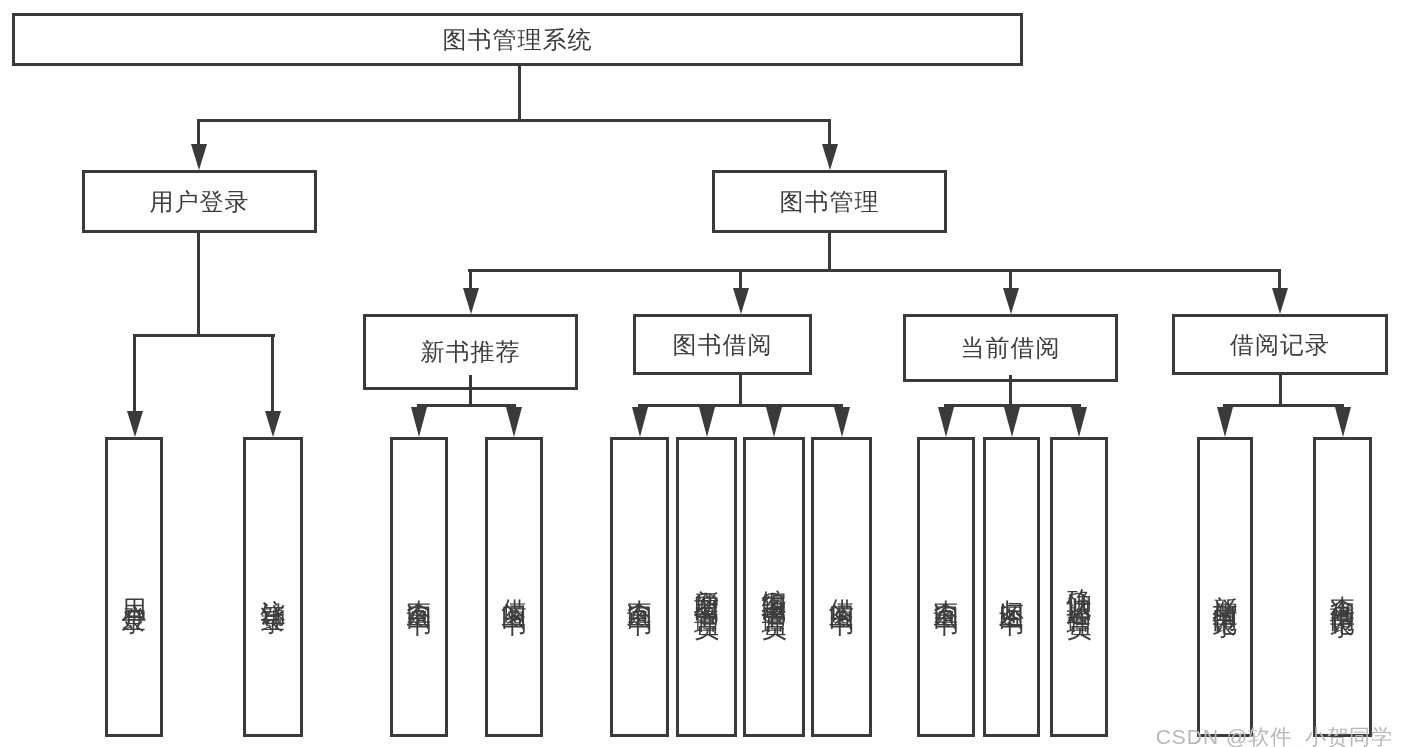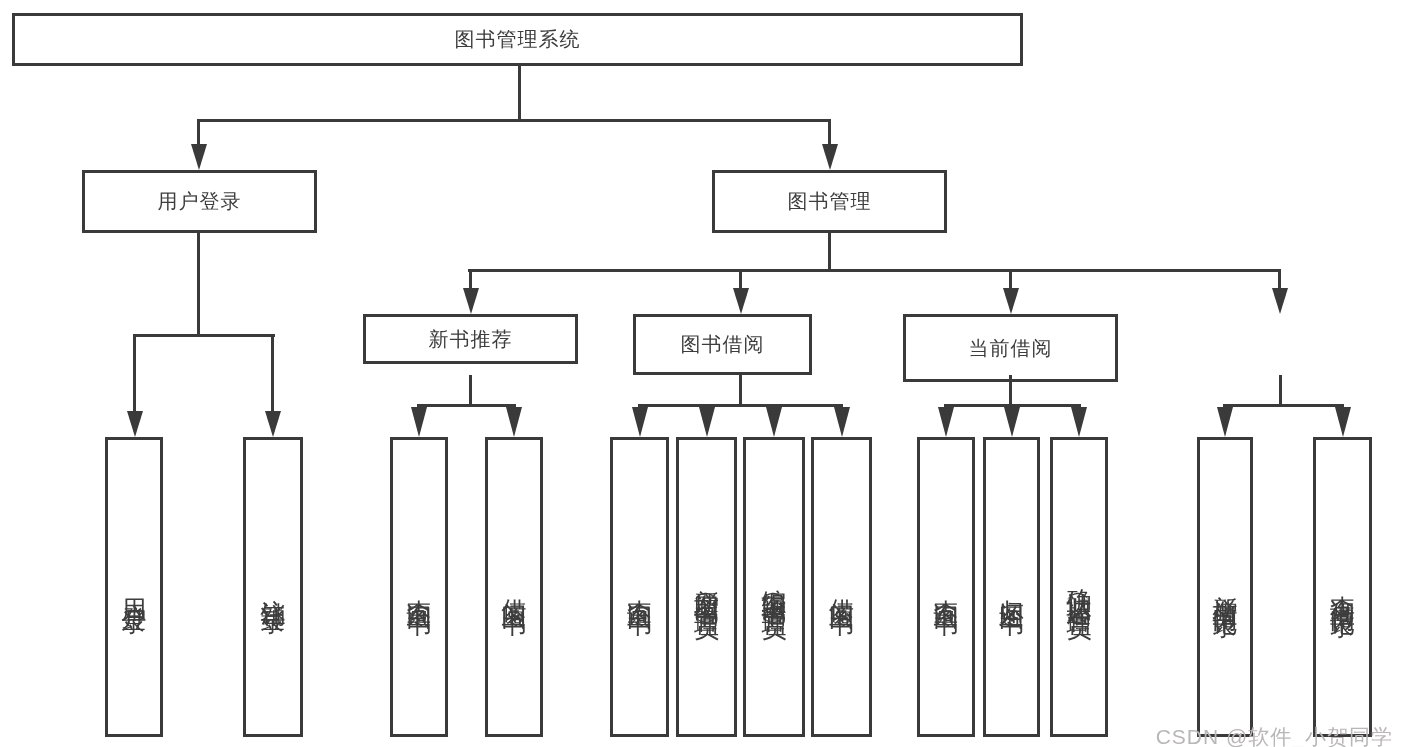--- a/index.html
+++ b/index.html
@@ -13,21 +13,21 @@
     color: #3d3d3d;
   }
   .node {
     position: absolute;
     box-sizing: border-box;
     border: 3px solid #3a3a3a;
     background: #ffffff;
     display: flex;
     align-items: center;
     justify-content: center;
-    font-size: 20px;
+    font-size: 24px;
     letter-spacing: 1px;
     text-align: center;
   }
   .vnode { font-size: 25px; }
   .vnode .vtxt {
     writing-mode: vertical-rl;
     text-orientation: mixed;
     letter-spacing: 4px;
     line-height: 1;
   }
@@ -39,21 +39,21 @@
     border-left: 8px solid transparent;
     border-right: 8px solid transparent;
     border-top: 26px solid #3a3a3a;
   }
   .arrow.tall { border-top-width: 30px; }
 
   
   #n-root            { left: 12px;   top: 13px;  width: 1011px; height: 53px; }
   #n-user-login      { left: 82px;   top: 170px; width: 235px;  height: 63px; }
   #n-book-mgmt       { left: 712px;  top: 170px; width: 235px;  height: 63px; }
-  #n-new-book        { left: 363px;  top: 314px; width: 215px;  height: 50px; }
+  #n-new-book        { left: 363px;  top: 314px; width: 215px;  height: 76px; }
   #n-book-borrow     { left: 633px;  top: 314px; width: 179px;  height: 61px; }
   #n-current-borrow  { left: 903px;  top: 314px; width: 215px;  height: 68px; }
   #n-borrow-records  { left: 1172px; top: 314px; width: 216px;  height: 61px; }
   .leaf              { top: 437px; height: 300px; }
   #n-leaf-user-login { left: 105px;  width: 58px; }
   #n-leaf-logout     { left: 243px;  width: 60px; }
   #n-nb-query        { left: 390px;  width: 58px; }
   #n-nb-borrow       { left: 485px;  width: 58px; }
   #n-bb-query        { left: 610px;  width: 59px; }
   #n-bb-add          { left: 676px;  width: 61px; }
@@ -91,20 +91,23 @@
     <span>图书管理</span>
   </div>
   <div class="node" id="n-new-book">
     <span>新书推荐</span>
   </div>
   <div class="node" id="n-book-borrow">
     <span>图书借阅</span>
   </div>
   <div class="node" id="n-current-borrow">
     <span>当前借阅</span>
+  </div>
+  <div class="node" id="n-borrow-records">
+    <span>借阅记录</span>
   </div>
 
   <div class="node vnode leaf" id="n-leaf-user-login">
     <span class="vtxt">用户登录</span>
   </div>
   <div class="node vnode leaf" id="n-leaf-logout">
     <span class="vtxt">注销登录</span>
   </div>
   <div class="node vnode leaf" id="n-nb-query">
     <span class="vtxt">查询图书</span>

